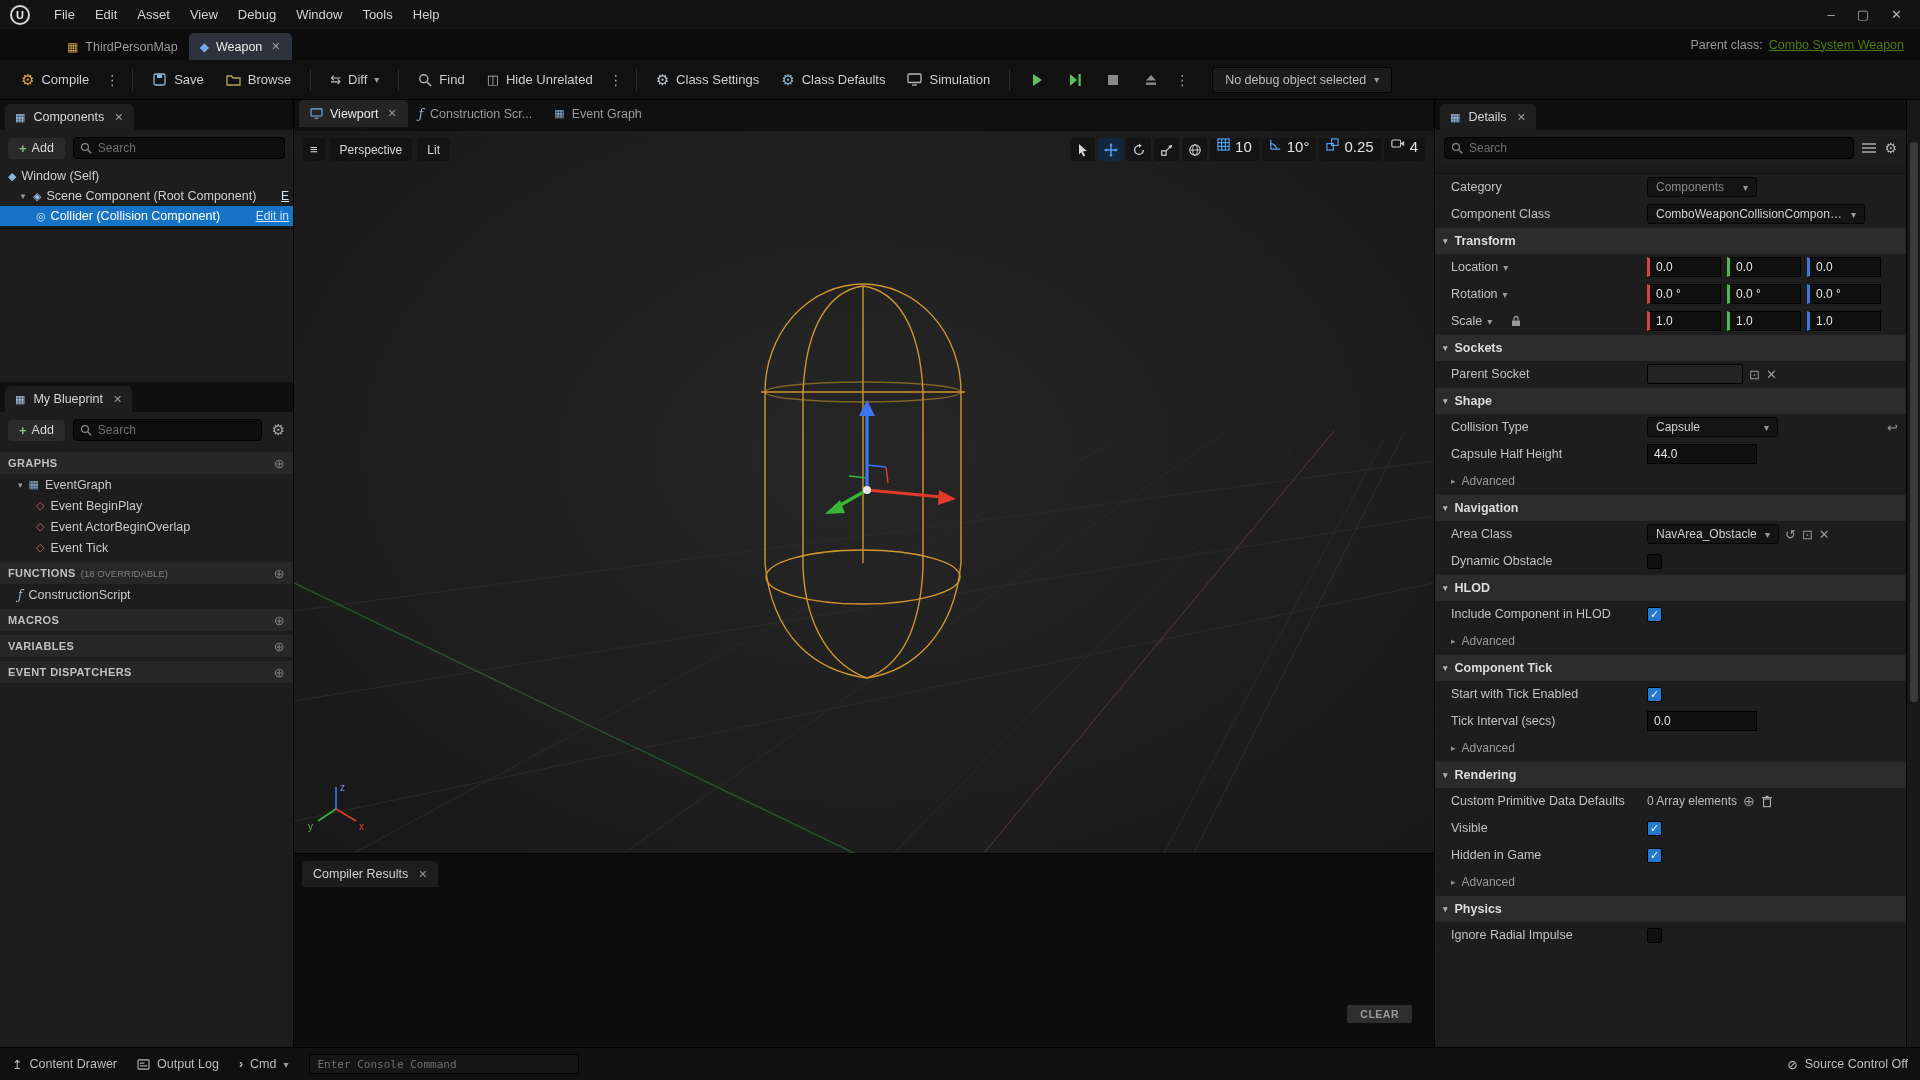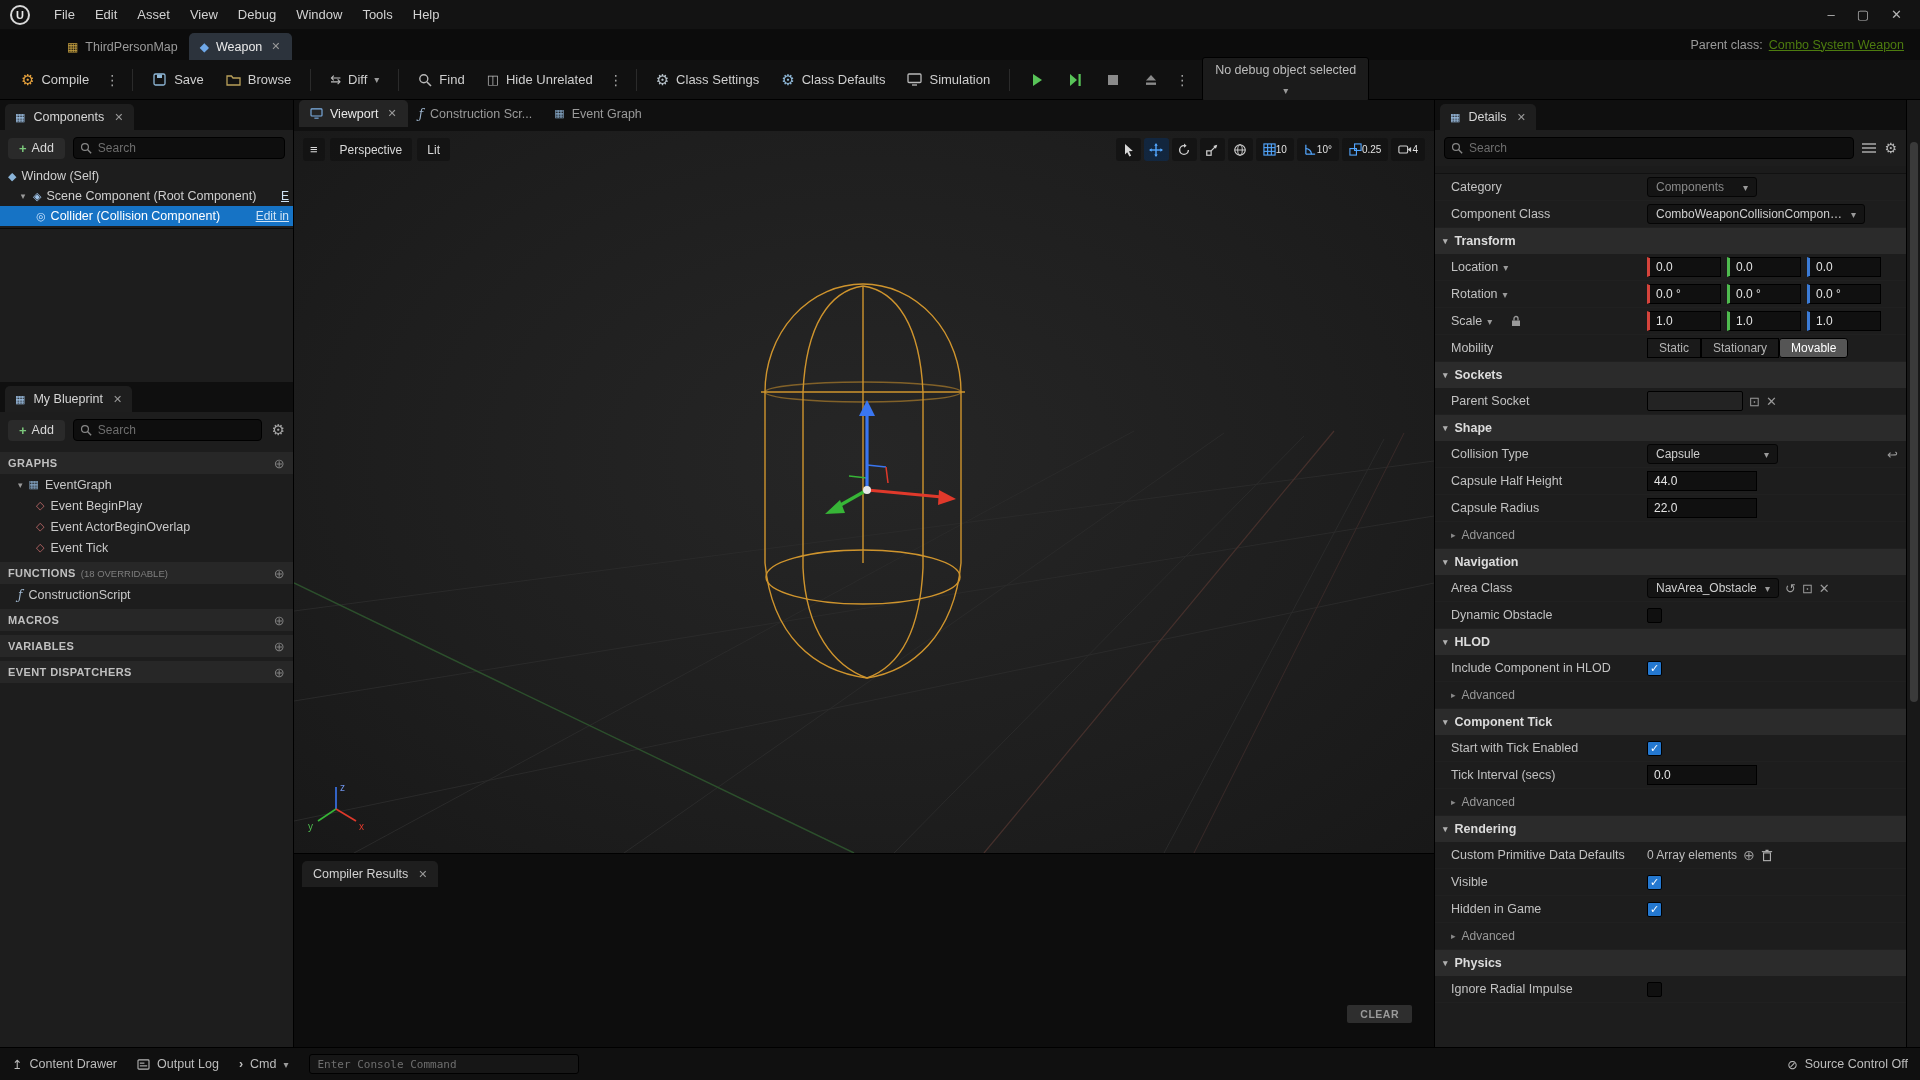--- a/index.html
+++ b/index.html
@@ -23,21 +23,21 @@
   .parentclass { margin-left:auto; padding-right:16px; font-size:12.5px; color:#9a9a9a; align-self:center; }
   .parentclass a { color:#4d7c0f; text-decoration:underline; margin-left:6px; }
 
   
   .toolbar { height:40px; background:#111; border-bottom:1px solid #000; display:flex; align-items:center; padding:0 12px; gap:4px; flex-shrink:0; }
   .tbtn { display:flex; align-items:center; gap:7px; padding:6px 9px; border-radius:3px; color:#cfcfcf; font-size:13px; cursor:default; }
   .tsep { width:1px; height:22px; background:#2b2b2b; margin:0 6px; }
   .kebab { color:#a5a5a5; font-size:14px; padding:4px 3px; }
   .chev { font-size:10px; color:#9a9a9a; }
   .glyph { font-size:15px; line-height:1; }
-  .debug-select { display:flex; align-items:center; gap:8px; background:#1b1b1b; border:1px solid #000; border-radius:3px; padding:5px 12px; color:#bdbdbd; margin-left:6px; font-size:12.5px;flex-direction:column; }
+  .debug-select { display:flex; align-items:center; gap:8px; background:#1b1b1b; border:1px solid #000; border-radius:3px; padding:5px 12px; color:#bdbdbd; margin-left:16px; font-size:12.5px; }
 
   
   .main { flex:1; display:flex; min-height:0; }
   .left-col { width:294px; background:#161616; border-right:1px solid #000; display:flex; flex-direction:column; flex-shrink:0; }
   .center-col { flex:1; display:flex; flex-direction:column; min-width:0; }
   .right-col { width:472px; background:#171717; border-left:1px solid #000; display:flex; flex-direction:column; flex-shrink:0; }
   .win-scrollbar { width:14px; background:#181818; border-left:1px solid #000; position:relative; flex-shrink:0; }
   .win-scrollbar .thumb { position:absolute; left:3px; top:42px; width:8px; height:560px; background:#3a3a3a; border-radius:5px; }
 
   
@@ -79,21 +79,21 @@
 
   
   .viewport { flex:1; position:relative; background:radial-gradient(ellipse at 50% 45%, #262626 0%, #1e1e1e 60%, #181818 100%); min-height:0; overflow:hidden; }
   .vp-svg { position:absolute; inset:0; width:100%; height:100%; }
   .vp-tl { position:absolute; top:7px; left:9px; display:flex; gap:5px; }
   .vp-btn { background:rgba(18,18,18,.78); border-radius:3px; height:23px; display:flex; align-items:center; padding:0 10px; color:#d8d8d8; font-size:12px; gap:4px; }
   .vp-btn.icon-only { padding:0 7px; font-size:13px; }
   .vp-tr { position:absolute; top:7px; right:9px; display:flex; gap:3px; align-items:center; }
   .vp-tool { background:rgba(18,18,18,.78); border-radius:3px; width:25px; height:23px; display:flex; align-items:center; justify-content:center; }
   .vp-tool.on { background:rgba(18,40,66,.9); }
-  .vp-snap { background:rgba(18,18,18,.78); border-radius:3px; height:23px; display:flex; align-items:center; padding:0 7px; color:#e2e2e2; font-size:10px; }
+  .vp-snap { background:rgba(18,18,18,.78); border-radius:3px; height:23px; display:flex; gap:5px; padding:0 7px; color:#e2e2e2; font-size:15px; }
   .vp-snap.lit-blue svg { stroke:#53a7ff; }
 
   
   .bottom-strip { height:194px; background:#0d0d0d; border-top:1px solid #000; position:relative; flex-shrink:0; }
   .comp-tabs { height:33px; display:flex; align-items:flex-end; padding-left:8px; }
   .comp-tab { height:26px; background:#1e1e1e; border-radius:5px 5px 0 0; display:flex; align-items:center; gap:8px; padding:0 11px; color:#d2d2d2; font-size:12.5px; }
   .clear-btn { position:absolute; right:22px; bottom:24px; background:#2e2e2e; color:#9a9a9a; font-size:10.5px; font-weight:bold; letter-spacing:.5px; padding:3px 13px; border-radius:2px; }
   .caption { position:absolute; left:960px; transform:translateX(-50%); bottom:58px; font-family:"DejaVu Serif", serif; font-weight:600; font-size:53px; color:#fff; white-space:nowrap; z-index:5; }
 
   
@@ -650,30 +650,20 @@
                   <span>1.0</span>
                 </div>
               <div class="numf by">
                   <span>1.0</span>
                 </div>
               <div class="numf bz">
                   <span>1.0</span>
                 </div>
             </div>
           </div>
-          <div class="drow">
-            <span class="lbl">Mobility</span>
-            <div class="val">
-              <div class="seg">
-                <span class="segbtn">Static</span>
-                <span class="segbtn">Stationary</span>
-                <span class="segbtn sel">Movable</span>
-              </div>
-            </div>
-          </div>
 
           <div class="dheader">
             <span class="caret">▾</span>
             <span>Sockets</span>
           </div>
           <div class="drow">
             <span class="lbl">Parent Socket</span>
             <div class="val">
               <div class="socket-field"></div>
               <span class="mini-ic">⊡</span>
@@ -693,28 +683,20 @@
                 <span class="chev">▾</span>
               </div>
               <span class="rst">↩</span>
             </div>
           </div>
           <div class="drow">
             <span class="lbl">Capsule Half Height</span>
             <div class="val">
                 <div class="plainf">
                   <span>44.0</span>
-                </div>
-              </div>
-          </div>
-          <div class="drow">
-            <span class="lbl">Capsule Radius</span>
-            <div class="val">
-                <div class="plainf">
-                  <span>22.0</span>
                 </div>
               </div>
           </div>
           <div class="drow adv-row">
             <span class="caret">▸</span>
             <span>Advanced</span>
           </div>
 
           <div class="dheader">
             <span class="caret">▾</span>

